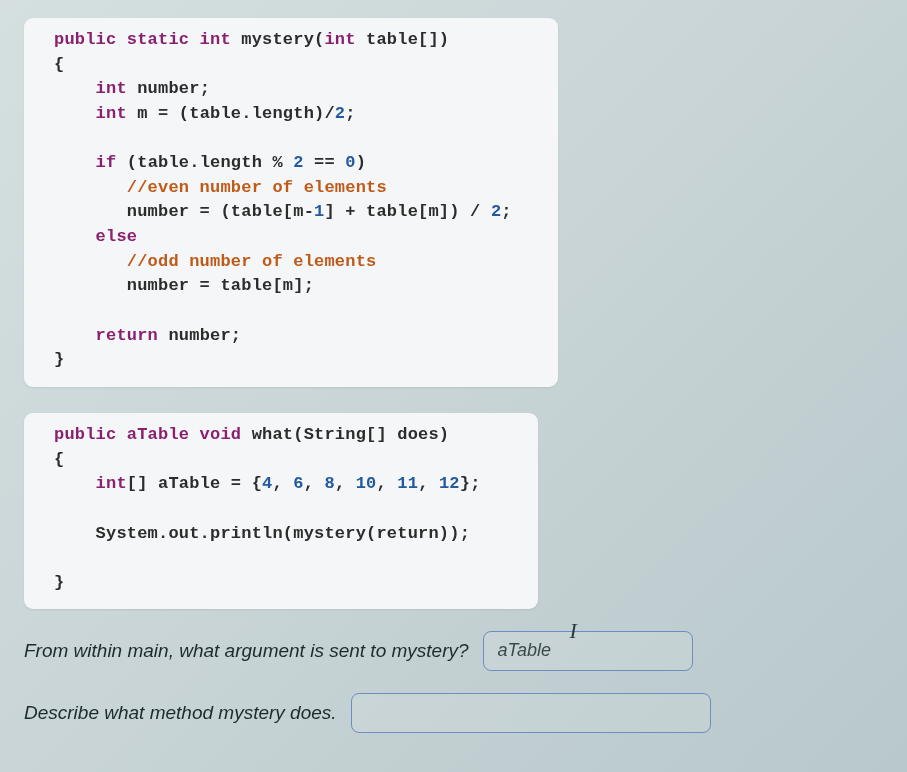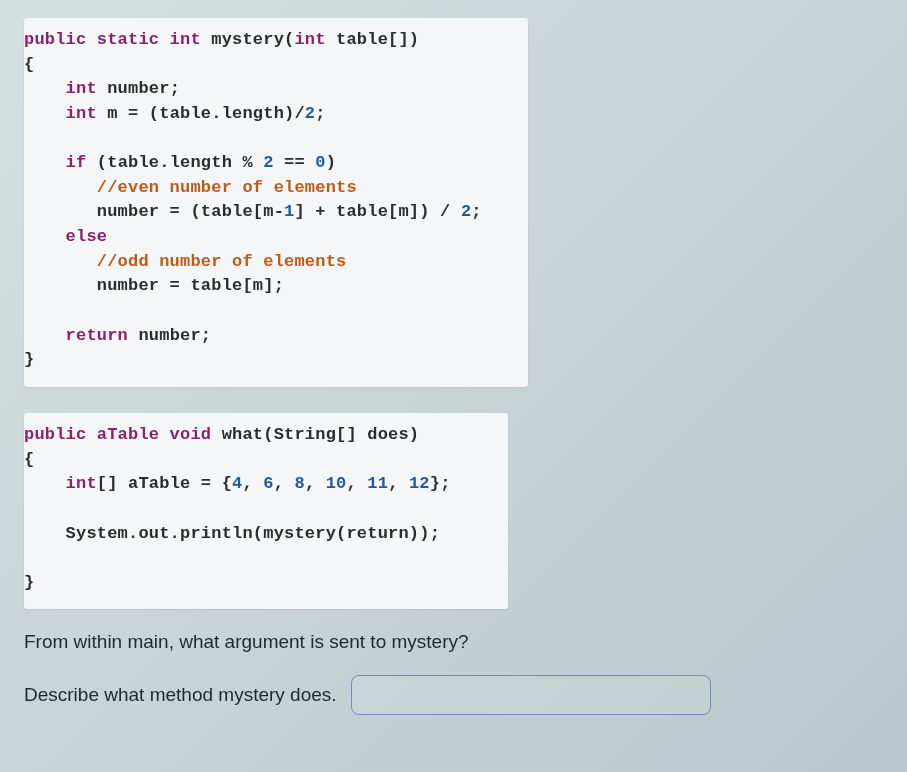--- a/index.html
+++ b/index.html
@@ -10,22 +10,22 @@
   background: linear-gradient(135deg, #d5dfe0 0%, #c8d4d6 50%, #b8c8cc 100%);
   font-family: Arial, Helvetica, sans-serif;
   overflow: hidden;
 }
 .page {
   padding: 18px 24px 0 24px;
   box-sizing: border-box;
 }
 .code-block {
   background: #f4f6f7;
-  border-radius: 3px;
-  padding: 10px 14px 14px 0;
+  border-radius: 9px;
+  padding: 10px 14px 14px 30px;
   font-family: "Courier New", monospace;
   font-size: 17px;
   line-height: 1.45;
   font-weight: bold;
   letter-spacing: 0.2px;
   white-space: pre;
   box-shadow: 0 1px 2px rgba(0,0,0,0.08);
 }
 .code-block.one { width: 490px; margin-bottom: 26px; }
 .code-block.two { width: 470px; margin-bottom: 22px; }
@@ -34,20 +34,21 @@
 .num  { color: #235a9e; }
 .comment { color: #c05a19; }
 .plain { color: #2c2c2c; }
 
 .question-row {
   display: flex;
   align-items: center;
   margin-bottom: 22px;
   font-size: 19px;
   color: #1d2b2d;
+  font-style: italic;
 }
 .question-row .label {
   margin-right: 14px;
 }
 .answer-box {
   border: 1.5px solid #6e8dc2;
   border-radius: 8px;
   padding: 8px 14px;
   min-width: 180px;
   min-height: 22px;
@@ -90,20 +91,24 @@
   <div class="code-block two"><span class="kw">public aTable void </span><span class="plain">what</span><span class="plain">(String[] does)</span>
 <span class="plain">{</span>
 <span class="plain">    </span><span class="kw">int</span><span class="plain">[] aTable = {</span><span class="num">4</span><span class="plain">, </span><span class="num">6</span><span class="plain">, </span><span class="num">8</span><span class="plain">, </span><span class="num">10</span><span class="plain">, </span><span class="num">11</span><span class="plain">, </span><span class="num">12</span><span class="plain">};</span>
 <span class="plain"></span>
 <span class="plain">    System.out.println(mystery(return));</span>
 <span class="plain"></span>
 <span class="plain">}</span></div>
 
   <div class="question-row">
     <span class="label">From within main, what argument is sent to mystery?</span>
+    <div class="answer-box">
+      <span>aTable</span>
+      <span class="cursor-mark">I</span>
+    </div>
   </div>
 
 
   <div class="question-row">
     <span class="label">Describe what method mystery does.</span>
     <div class="answer-box wide">
       <span></span>
     </div>
   </div>
 

